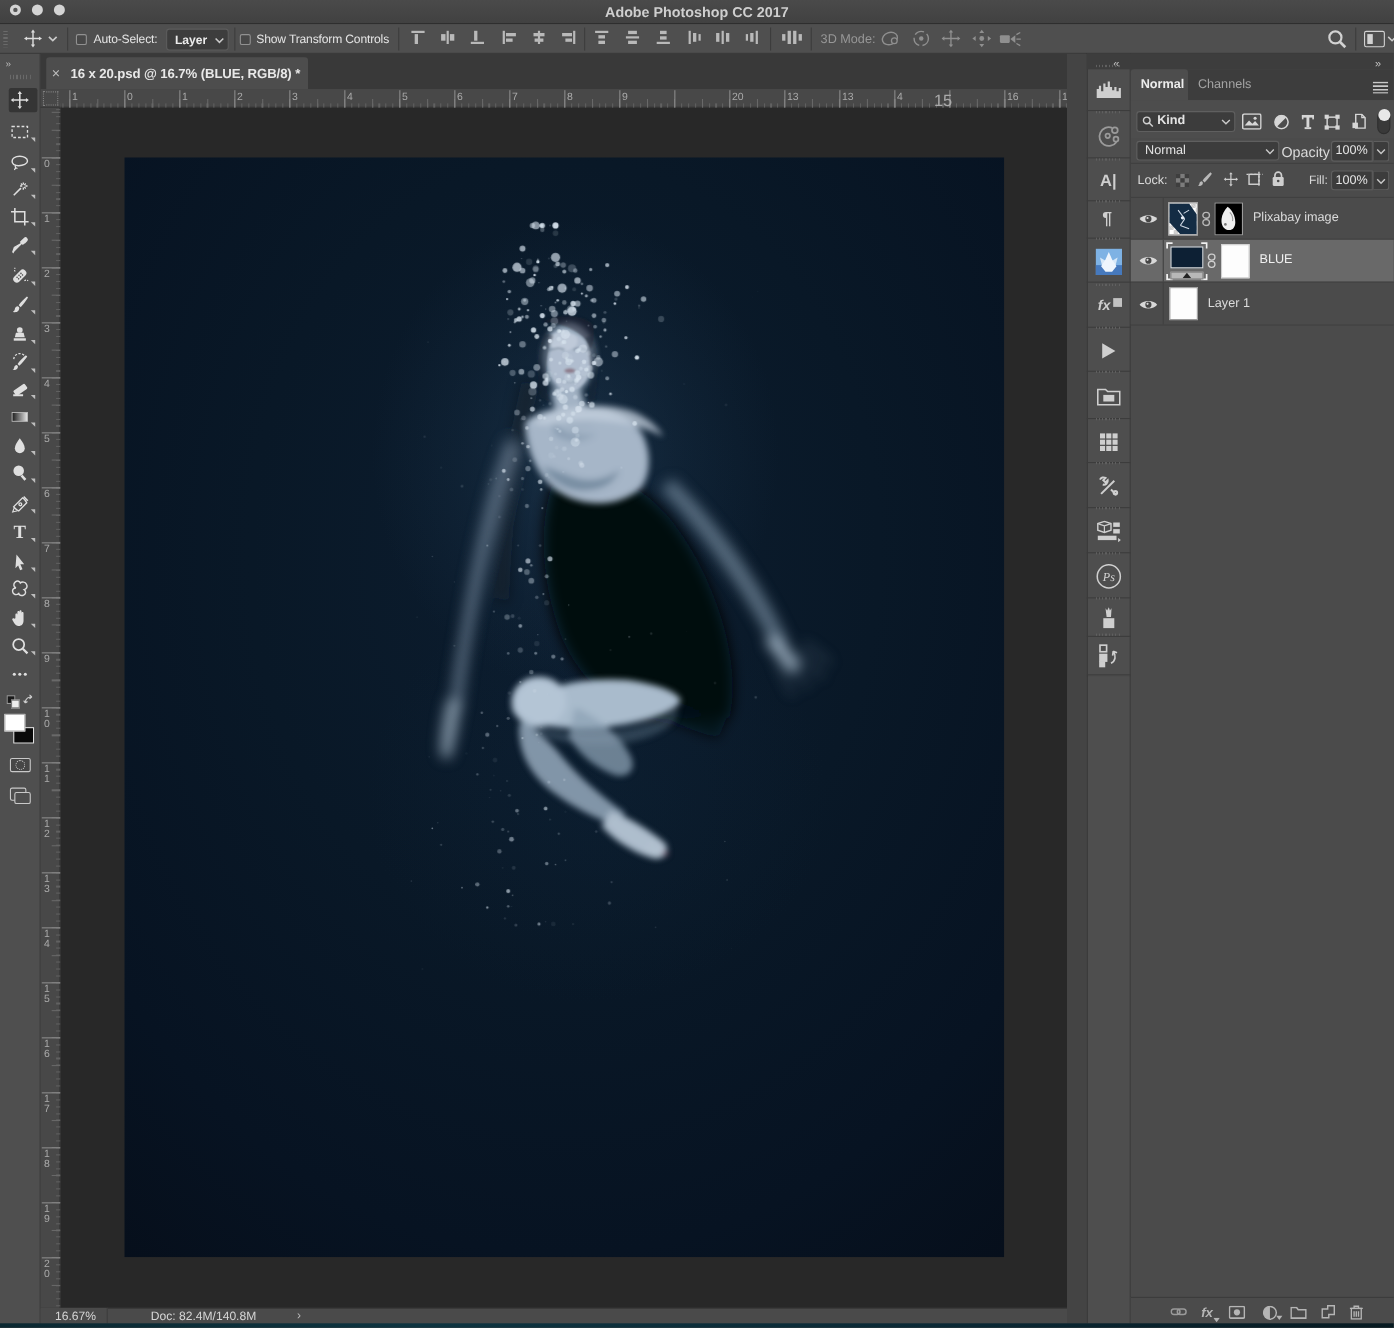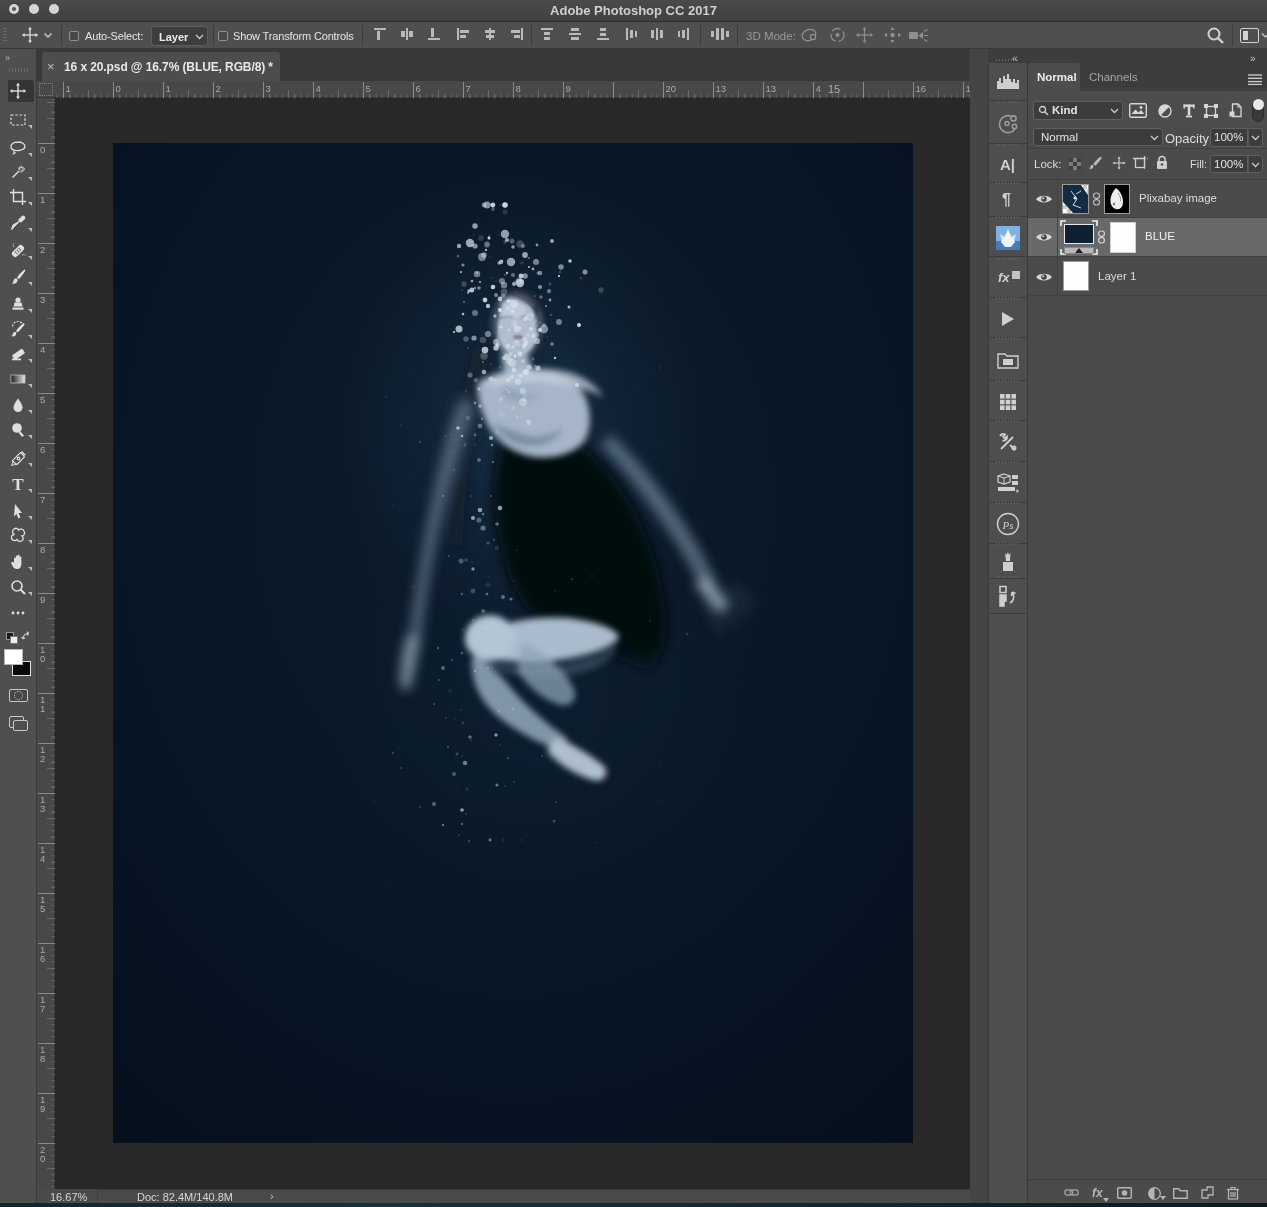--- a/index.html
+++ b/index.html
@@ -345,21 +345,21 @@
 <div class="t" style="left:615.5px;top:83px;font-size:9.5px;color:#aaa;margin-top:44px;">10</div>
 <div style="position:absolute;left:663.0px;top:82px;width:1px;height:16px;background:#8a8a8a;"></div>
 <div class="t" style="left:665.5px;top:83px;font-size:9.5px;color:#aaa;">20</div>
 <div style="position:absolute;left:713.0px;top:82px;width:1px;height:16px;background:#8a8a8a;"></div>
 <div class="t" style="left:715.5px;top:83px;font-size:9.5px;color:#aaa;">13</div>
 <div style="position:absolute;left:763.0px;top:82px;width:1px;height:16px;background:#8a8a8a;"></div>
 <div class="t" style="left:765.5px;top:83px;font-size:9.5px;color:#aaa;">13</div>
 <div style="position:absolute;left:813.0px;top:82px;width:1px;height:16px;background:#8a8a8a;"></div>
 <div class="t" style="left:815.5px;top:83px;font-size:9.5px;color:#aaa;">4</div>
 <div style="position:absolute;left:863.0px;top:82px;width:1px;height:16px;background:#8a8a8a;"></div>
-<div class="t" style="left:828px;top:83px;font-size:11px;color:#aaa;">15</div>
+<div class="t" style="left:849px;top:83px;font-size:15px;color:#aaa;">15</div>
 <div style="position:absolute;left:913.0px;top:82px;width:1px;height:16px;background:#8a8a8a;"></div>
 <div class="t" style="left:915.5px;top:83px;font-size:9.5px;color:#aaa;">16</div>
 <div style="position:absolute;left:963.0px;top:82px;width:1px;height:16px;background:#8a8a8a;"></div>
 <div class="t" style="left:965.5px;top:83px;font-size:9.5px;color:#aaa;">17</div>
 <div style="position:absolute;left:51px;top:98px;width:4px;height:1091px;background:repeating-linear-gradient(180deg, #616161 0 1px, transparent 1px 6.25px);background-position:0 1.25px;"></div>
 <div style="position:absolute;left:47px;top:98px;width:8px;height:1091px;background:repeating-linear-gradient(180deg, #696969 0 1px, transparent 1px 25px);background-position:0 20.0px;"></div>
 <div style="position:absolute;left:38px;top:143.0px;width:17px;height:1px;background:#8a8a8a;"></div>
 <div class="t" style="left:40px;top:145.0px;font-size:9.5px;line-height:9px;color:#aaa;white-space:normal;width:10px;">0</div>
 <div style="position:absolute;left:38px;top:193.0px;width:17px;height:1px;background:#8a8a8a;"></div>
 <div class="t" style="left:40px;top:195.0px;font-size:9.5px;line-height:9px;color:#aaa;white-space:normal;width:10px;">1</div>

